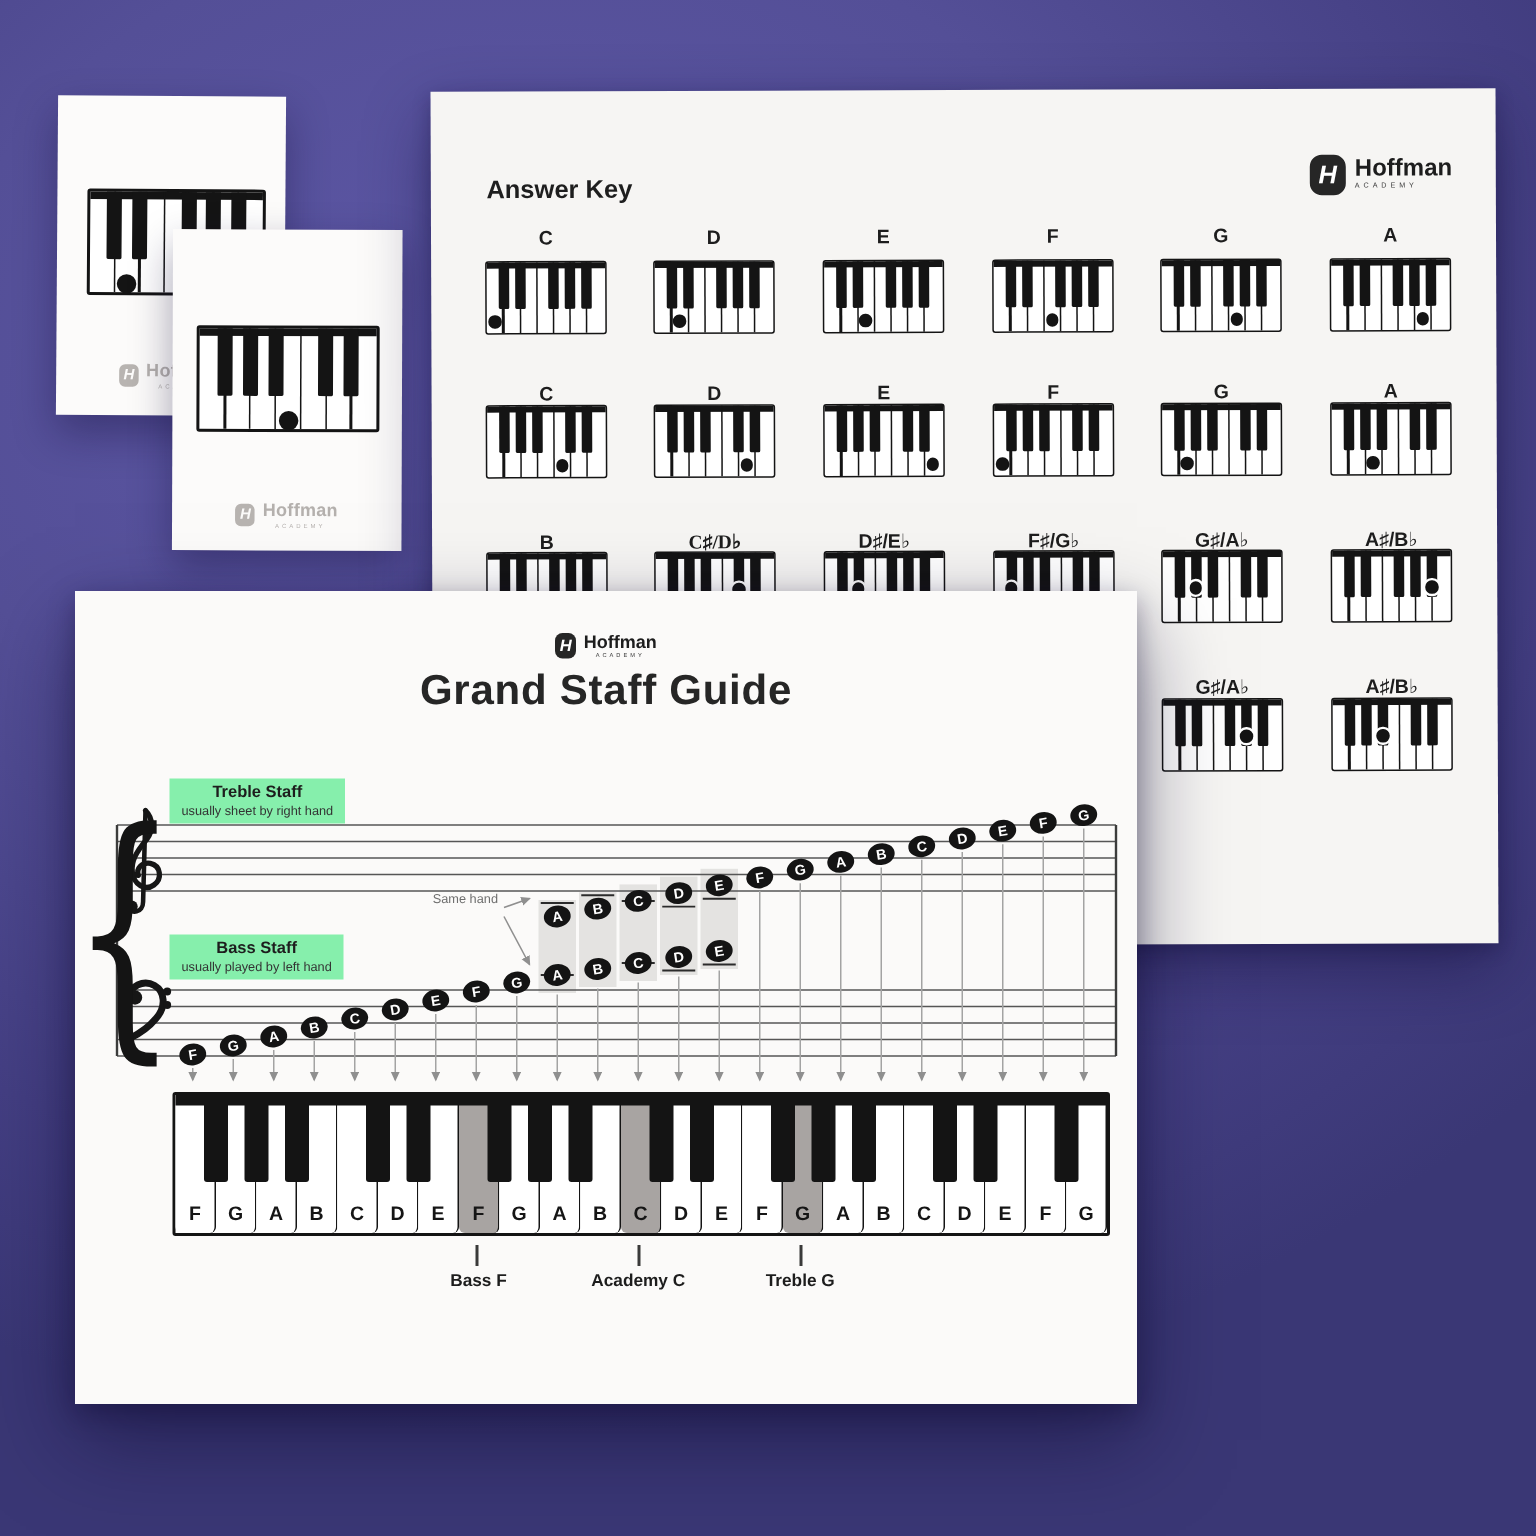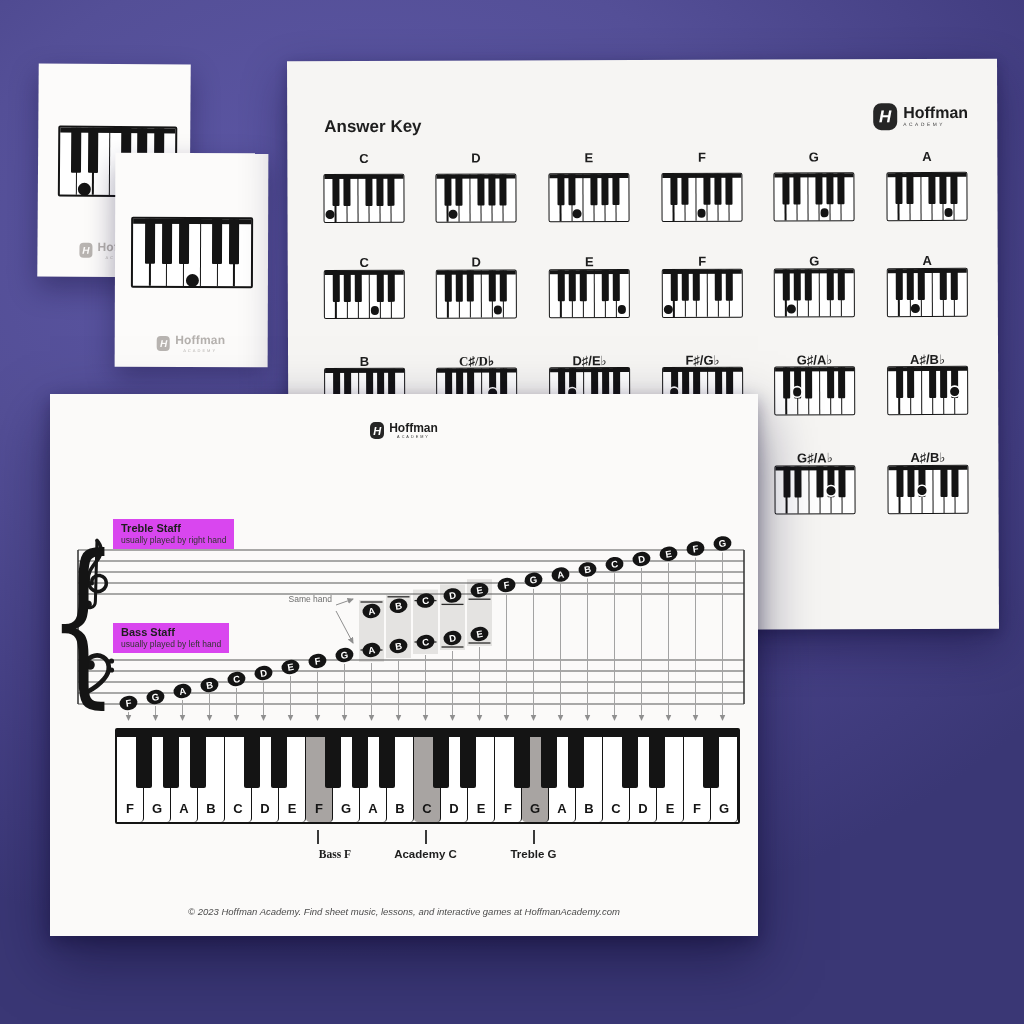--- a/index.html
+++ b/index.html
@@ -39,21 +39,21 @@
   .gs-logo{position:absolute;left:0;right:0;top:28px;display:flex;justify-content:center;align-items:flex-start;gap:5px;}
   .gs-logo .hicon{width:14px;height:17px;border-radius:5px;background:#262626;color:#fff;font-weight:bold;font-style:italic;
     font-size:11px;display:flex;align-items:center;justify-content:center;}
   .gs-logo .hname{font-size:12px;font-weight:800;color:#1d1d1d;line-height:13px;}
   .gs-logo .hsub{font-size:3.8px;letter-spacing:2px;color:#3a3a3a;}
   .gs-title{position:absolute;left:0;right:0;top:50px;text-align:center;font-size:28px;font-weight:800;
     letter-spacing:.5px;color:#262626;}
   .staff-svg{position:absolute;left:0;top:0;width:708px;height:542px;}
   .brace{position:absolute;left:-2px;top:142px;width:34px;height:176px;font-family:"DejaVu Serif",serif;
     font-size:178px;line-height:170px;color:#141414;transform:scaleX(.62);transform-origin:left center;}
-  .staff-tag{position:absolute;background:#d946ef;padding:3px 8px 4px 8px;}
+  .staff-tag{position:absolute;background:#86efac;padding:3px 8px 4px 8px;text-align:center;}
   .staff-tag .t1{font-size:11px;font-weight:bold;color:#1d1d1d;}
   .staff-tag .t2{font-size:8.5px;color:#333;margin-top:1px;}
   .tag-treble{left:63px;top:125px;}
   .tag-bass{left:63px;top:229px;}
   .same-note{position:absolute;left:232px;top:200px;width:50px;text-align:right;font-size:8.5px;color:#6e6e6e;line-height:10px;}
   
   .big-kb{position:absolute;left:65px;top:334px;width:625px;height:96px;border:2px solid #141414;border-radius:2px;background:#fff;}
   .big-kb .wk{position:absolute;top:0;height:92px;width:27px;background:#fff;border-right:1.5px solid #141414;
     border-radius:0 0 4px 4px;}
   .big-kb .wk.grey{background:#a8a4a2;}
@@ -457,20 +457,21 @@
   </div>
 
   <div class="paper grand-sheet">
     <div class="gs-logo">
       <span class="hicon">H</span>
       <span style="display:flex;flex-direction:column;align-items:center;">
         <span class="hname">Hoffman</span>
         <span class="hsub">ACADEMY</span>
       </span>
     </div>
+    <div class="gs-title">Grand Staff Guide</div>
 
     <svg class="staff-svg" id="staff-svg">
       <defs>
         <marker id="arr" markerWidth="8" markerHeight="8" refX="5.5" refY="3" orient="auto">
           <path d="M0 0 L6.5 3 L0 6 z" fill="#8f8f8f"></path>
         </marker>
       </defs>
       <g id="gen-under">
           <rect x="309" y="206" width="25" height="62" fill="#e4e3e1"></rect>
           <rect x="336" y="200.8" width="25" height="63.19999999999999" fill="#e4e3e1"></rect>
@@ -650,21 +651,21 @@
             <ellipse cx="672.5" cy="149.39999999999998" rx="9" ry="7.2" fill="#141414"></ellipse>
             <text x="672.5" y="152.79999999999998" text-anchor="middle" font-size="9.5" font-weight="bold" fill="#ffffff">G</text>
           </g>
         </g>
     </svg>
 
     <div class="brace">{</div>
 
     <div class="staff-tag tag-treble">
       <div class="t1">Treble Staff</div>
-      <div class="t2">usually played by right hand</div>
+      <div class="t2">usually sheet by right hand</div>
     </div>
     <div class="staff-tag tag-bass">
       <div class="t1">Bass Staff</div>
       <div class="t2">usually played by left hand</div>
     </div>
     <div class="same-note">Same hand</div>
 
     <div class="big-kb" id="big-kb">
         <div class="topbar"></div>
         <div class="wk" style="left: 0px;">
@@ -748,22 +749,21 @@
         <div class="bk" style="left: 343px;"></div>
         <div class="bk" style="left: 397px;"></div>
         <div class="bk" style="left: 424px;"></div>
         <div class="bk" style="left: 451px;"></div>
         <div class="bk" style="left: 505px;"></div>
         <div class="bk" style="left: 532px;"></div>
         <div class="bk" style="left: 586px;"></div>
       </div>
     <div id="kb-callouts">
         <div class="key-tick" style="left: 266.5px;"></div>
-        <div class="key-callout" style="left: 240px; font-family: Liberation Serif, serif;">Bass F</div>
+        <div class="key-callout" style="left: 224px;">Bass F</div>
         <div class="key-tick" style="left: 374.5px;"></div>
         <div class="key-callout" style="left: 330.5px;">Academy C</div>
         <div class="key-tick" style="left: 482.5px;"></div>
         <div class="key-callout" style="left: 438.5px;">Treble G</div>
       </div>
 
-    <div class="gs-footer">© 2023 Hoffman Academy. Find sheet music, lessons, and interactive games at HoffmanAcademy.com</div>
   </div>
 </div>
 
 </body></html>

